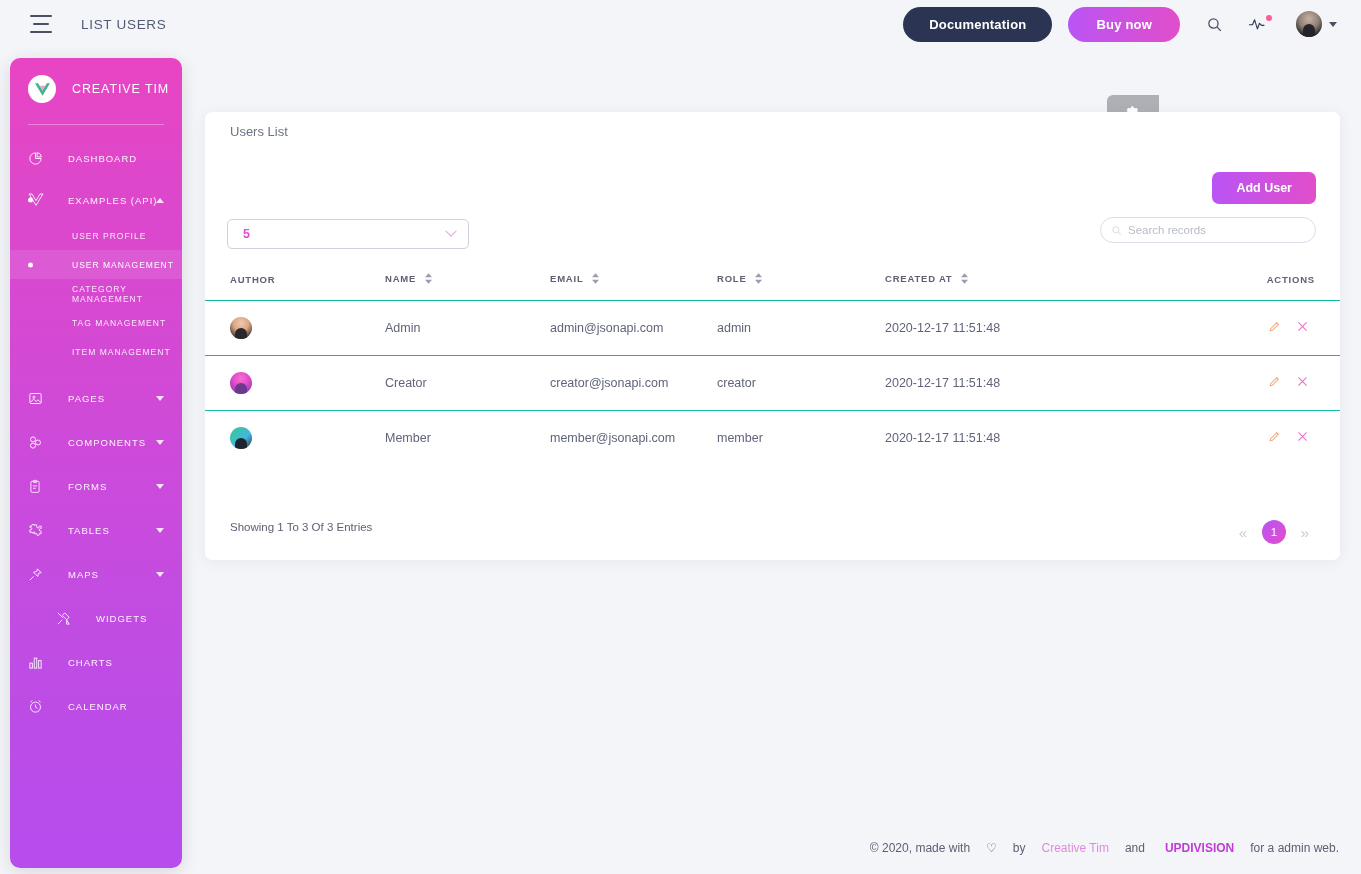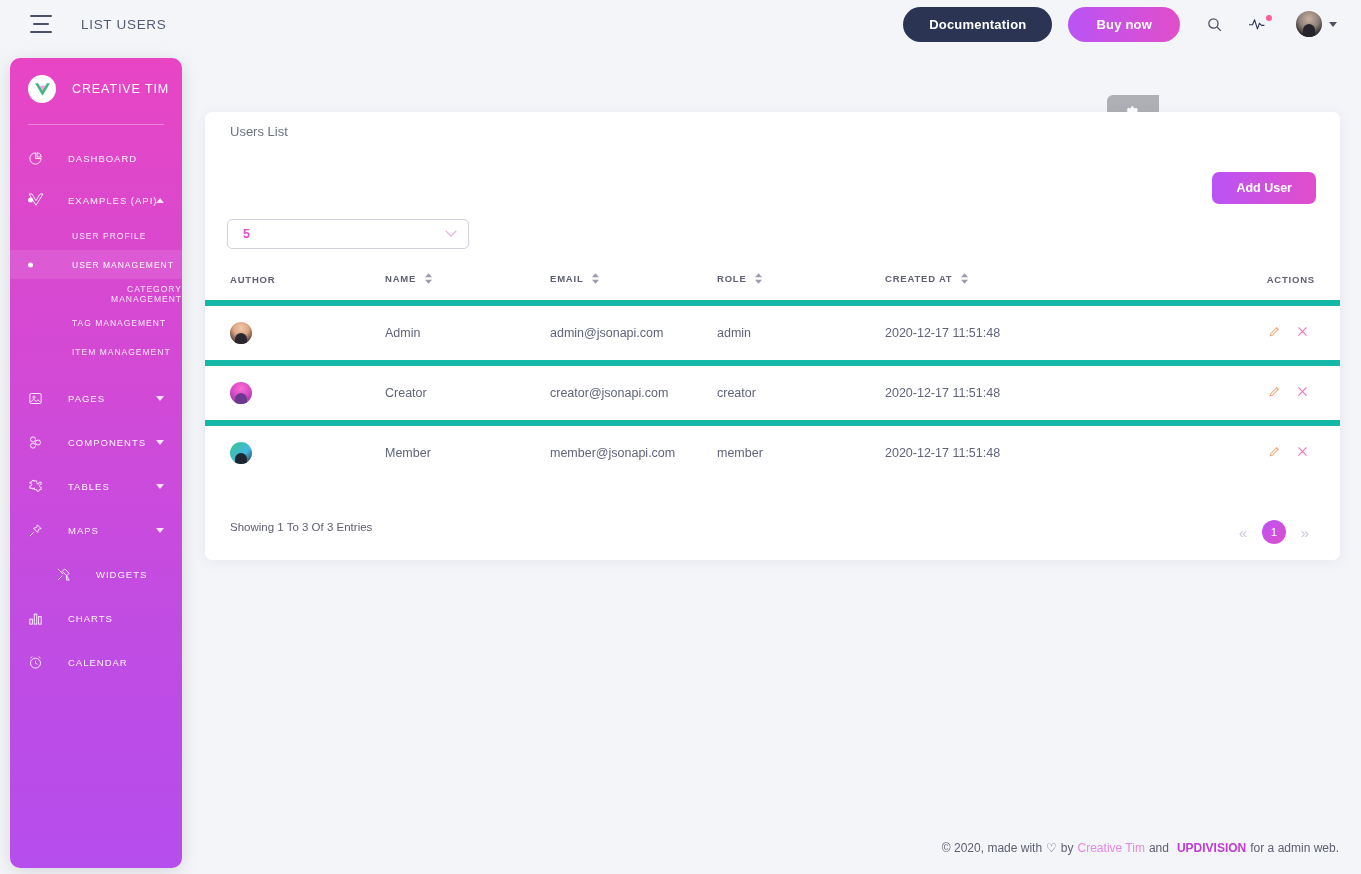--- a/index.html
+++ b/index.html
@@ -107,21 +107,21 @@
     border-top: 5px solid rgba(255,255,255,.85);
   }
   .menu-item .caret.up { border-top: none; border-bottom: 5px solid rgba(255,255,255,.85); }
   .dot {
     position: absolute; left: 18px; top: 50%; transform: translateY(-50%);
     width: 5px; height: 5px; border-radius: 50%; background: rgba(255,255,255,.95);
   }
   .submenu { }
   .sub-item {
     position: relative; display: flex; align-items: center;
-    height: 29px; padding-left: 62px; cursor: pointer; text-align: right;
+    height: 29px; padding-left: 62px; cursor: pointer;
   }
   .sub-item .si-label {
     font-size: 8.5px; letter-spacing: 1px; color: rgba(255,255,255,.88);
     text-transform: uppercase;
   }
   .sub-item.active { background: rgba(255,255,255,.10); }
   .sub-item.active .si-label { color: #fff; }
 
   
   .main-card {
@@ -177,21 +177,21 @@
   
   table { position: absolute; top: 155px; left: 0; width: 100%; border-collapse: collapse; }
   thead th {
     font-size: 9.5px; font-weight: bold; letter-spacing: .8px;
     color: #5e6073; text-transform: uppercase;
     text-align: left; padding: 6px 0 14px 0; white-space: nowrap;
   }
   thead th .sort { display:inline-block; margin-left:5px; vertical-align: middle; }
   tbody td {
     font-size: 12.5px; color: #60647a; padding: 16px 0;
-    border-top: 6px solid #14b8a6; vertical-align: middle;
+    border-top: 1px solid #14b8a6; vertical-align: middle;
   }
   .col-author { width: 180px; padding-left: 25px !important; }
   .col-name   { width: 165px; }
   .col-email  { width: 167px; }
   .col-role   { width: 168px; }
   .col-date   { width: 290px; }
   .col-actions{ text-align: right; padding-right: 25px !important; }
   .row-avatar { width: 22px; height: 22px; border-radius: 50%; overflow:hidden; position:relative; }
   .av-a { background: radial-gradient(circle at 50% 28%, #f0c8ac 0%, #dba684 40%, #4a3a36 78%); }
   .av-a::after{content:"";position:absolute;left:5px;top:11px;width:12px;height:13px;border-radius:6px 6px 0 0;background:#2b2730;}
@@ -218,21 +218,21 @@
     width: 24px; height: 24px; border-radius: 50%;
     background: linear-gradient(135deg, #ba54f5, #e14eca);
     color: #fff; font-size: 11.5px;
     display: flex; align-items: center; justify-content: center; cursor: pointer;
   }
 
   
   .page-footer {
     position: absolute; right: 22px; bottom: 19px;
     font-size: 12px; color: #5e6073;
-    display: flex; align-items: center; gap: 4px;
+    display: flex; align-items: center; gap: 16px;
   }
   .page-footer .lnk-ct { color: #e08adf; }
   .page-footer .lnk-up { color: #c23bd8; font-weight: bold; margin-left: 4px; }
   .heart { color: #5e6073; font-size: 12px; }
 </style>
 </head>
 <body>
 
 <div class="navbar">
   <div class="hamburger">
@@ -334,20 +334,32 @@
         <svg width="15" height="15" viewBox="0 0 24 24" fill="none" stroke="#fff" stroke-width="1.5">
           <circle cx="8" cy="7" r="4"></circle>
             <circle cx="16" cy="12" r="4"></circle>
             <circle cx="8" cy="17" r="4"></circle>
         </svg>
       </span>
       <span class="mi-label">COMPONENTS</span>
       <span class="caret"></span>
     </div>
 
+    <div class="menu-item" style="margin-top:2px;">
+      <span class="mi-icon">
+        <svg width="14" height="15" viewBox="0 0 24 24" fill="none" stroke="#fff" stroke-width="1.5">
+          <rect x="5" y="3" width="14" height="19" rx="2"></rect>
+            <rect x="9" y="1.5" width="6" height="3.5" rx="1"></rect>
+          <line x1="8.5" y1="11" x2="15.5" y2="11"></line>
+            <line x1="8.5" y1="15" x2="13.5" y2="15"></line>
+        </svg>
+      </span>
+      <span class="mi-label">FORMS</span>
+      <span class="caret"></span>
+    </div>
 
     <div class="menu-item" style="margin-top:2px;">
       <span class="mi-icon">
         <svg width="15" height="15" viewBox="0 0 24 24" fill="none" stroke="#fff" stroke-width="1.5">
           <path d="M10 3h4v3a2 2 0 1 0 4 0v-1h3v4h-1a2 2 0 1 0 0 4h1v4h-3v1a2 2 0 1 1-4 0v-1h-4v-3a2 2 0 1 1-4 0v1H3v-4h1a2 2 0 1 0 0-4H3V5h3V4a2 2 0 1 1 4 0z"></path>
         </svg>
       </span>
       <span class="mi-label">TABLES</span>
       <span class="caret"></span>
     </div>
@@ -411,20 +423,29 @@
 <div class="main-card">
   <div class="card-title">Users List</div>
 
   <button class="add-user-btn">Add User</button>
 
   <div class="page-select">
     <span class="val">5</span>
     <span class="chev"></span>
   </div>
 
+  <div class="search-box">
+    <span class="s-icon">
+      <svg width="11" height="11" viewBox="0 0 24 24" fill="none" stroke="#b8bcc9" stroke-width="2.2">
+        <circle cx="10.5" cy="10.5" r="6.5"></circle>
+          <line x1="15.5" y1="15.5" x2="21" y2="21"></line>
+      </svg>
+    </span>
+    <input type="text" placeholder="Search records" style="">
+  </div>
 
   <table>
     <thead>
       <tr>
         <th class="col-author">
           <span>AUTHOR</span>
         </th>
         <th class="col-name">
           <span>NAME</span>
           <span class="sort">

